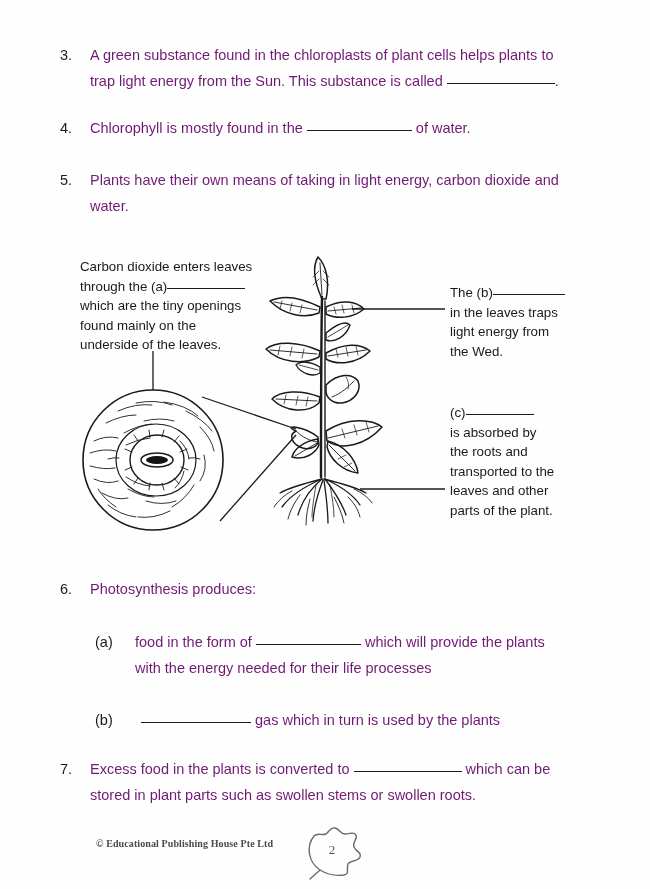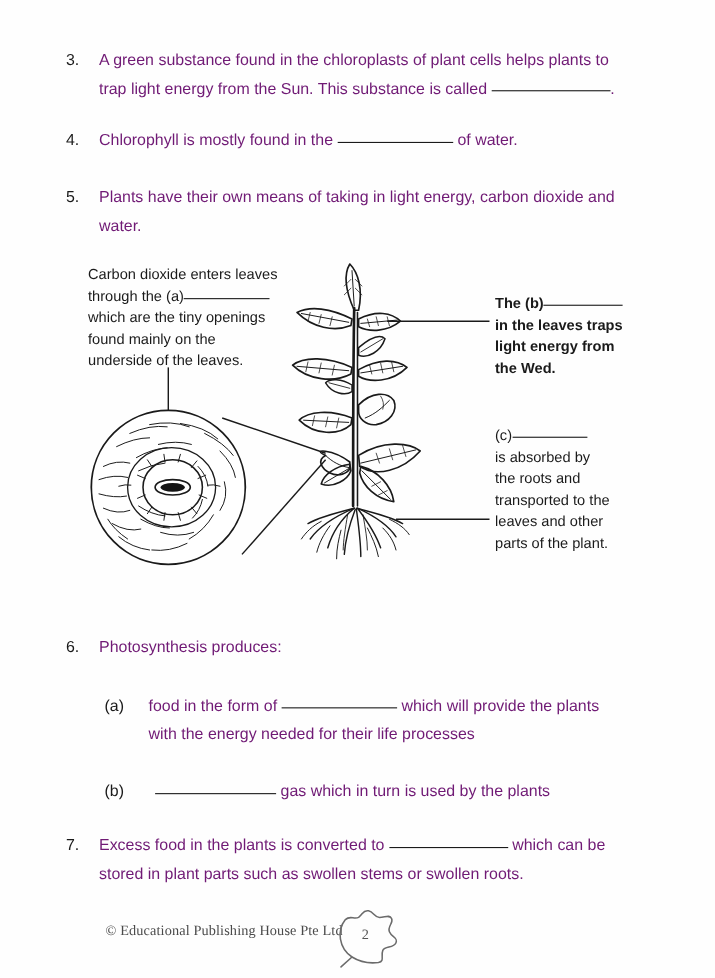--- a/index.html
+++ b/index.html
@@ -53,51 +53,52 @@
     width: 40px;
     flex: 0 0 40px;
     font-size: 14.5px;
     line-height: 26px;
   }
 
   
   #diagram {
     position: absolute;
     left: 60px;
-    top: 228px;
+    top: 245px;
     width: 560px;
     height: 300px;
   }
   .annot {
     position: absolute;
     font-size: 13.3px;
     line-height: 19.6px;
     color: #1a1a1a;
   }
   .annot .ln {
     display: inline-block;
     border-bottom: 1.2px solid #1a1a1a;
     height: 12px;
     vertical-align: 2px;
   }
   #annot-stomata { left: 20px;  top: 12px;  width: 215px; }
-  #annot-chloro  { left: 390px; top: 38px;  width: 150px; font-weight: bold; }
+  #annot-chloro  { left: 390px; top: 38px;  width: 150px; }
   #annot-water   { left: 390px; top: 158px; width: 155px; }
 
   svg.art { position: absolute; left: 0; top: 0; overflow: visible; }
 
   
   #footer-copyright {
     position: absolute;
     left: 96px;
     top: 838px;
     font-family: "Liberation Serif", serif;
-    font-size: 13px;
+    font-size: 10px;
     color: #4a4a4a;
     letter-spacing: 0.1px;
+    font-weight: bold;
   }
   #page-leaf {
     position: absolute;
     left: 300px;
     top: 824px;
     width: 66px;
     height: 58px;
   }
   #page-leaf .pnum {
     position: absolute;

